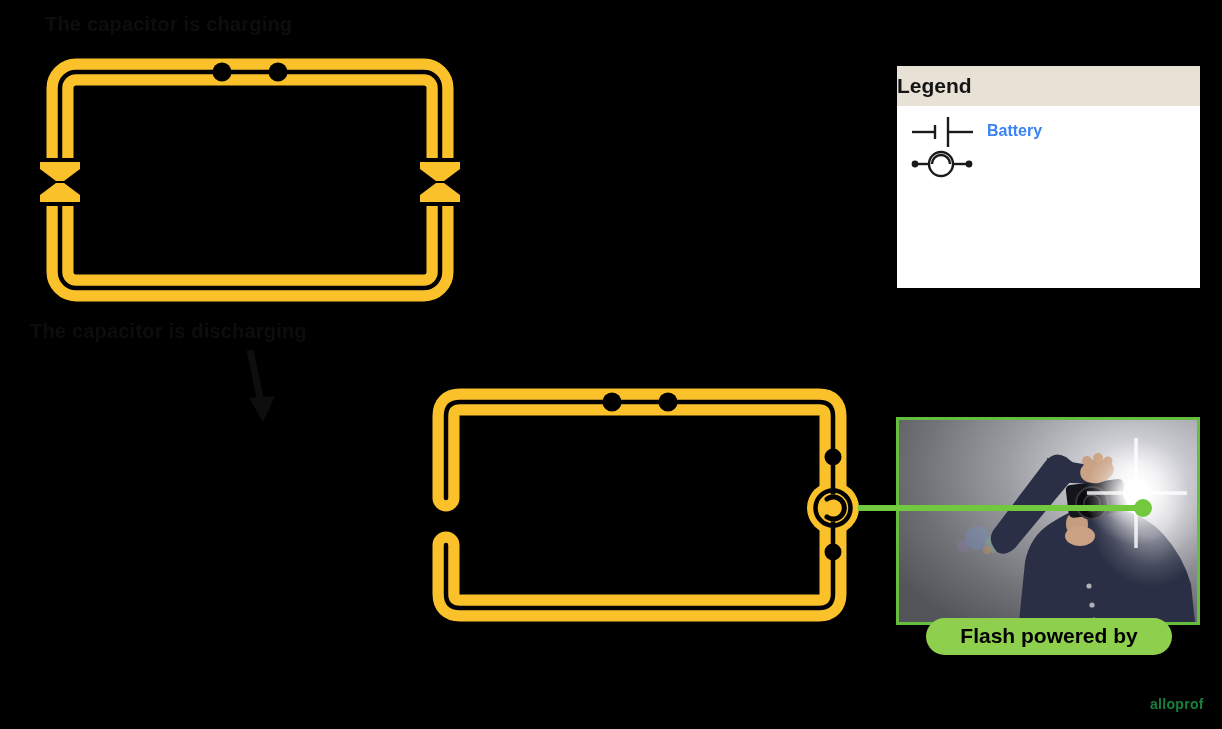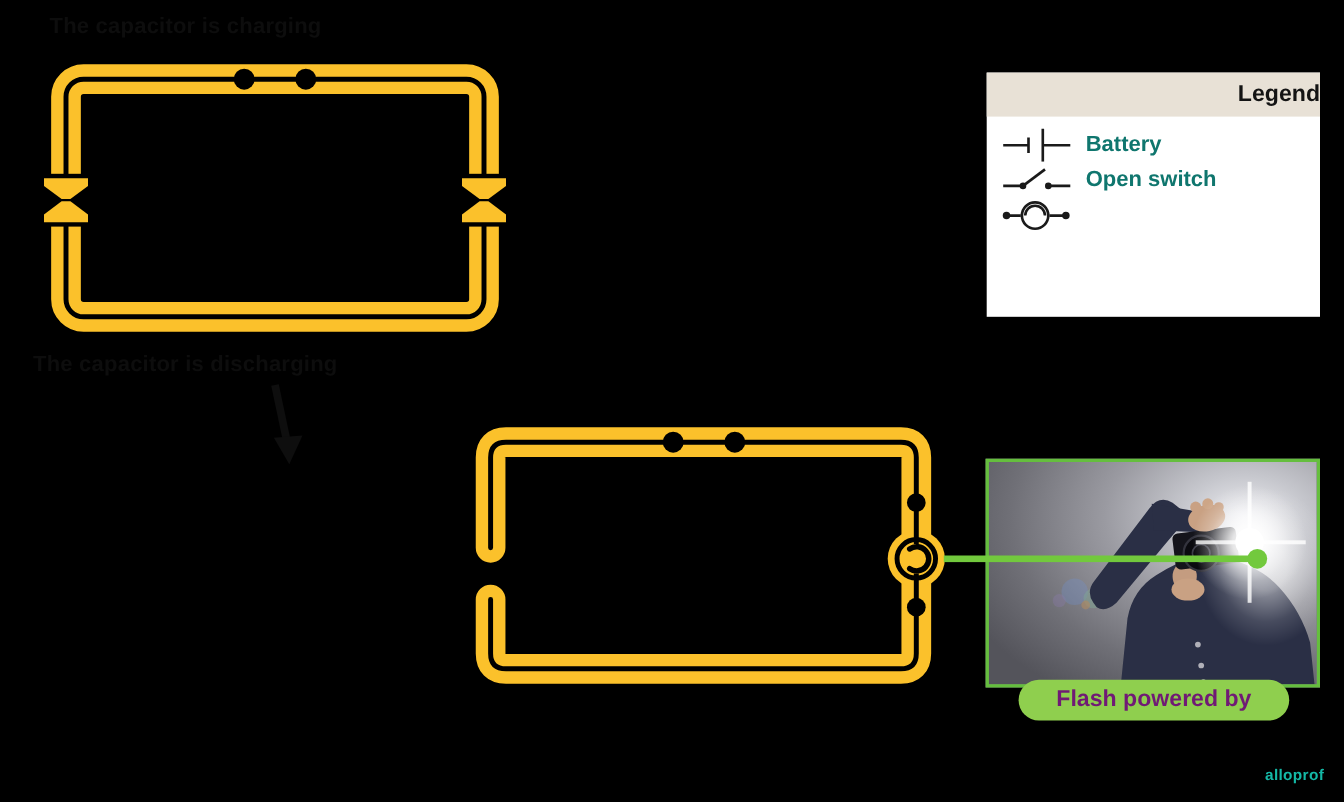--- a/index.html
+++ b/index.html
@@ -3,38 +3,38 @@
 <meta charset="utf-8">
 <style>
   html,body{margin:0;padding:0;background:#000;}
   #stage{position:relative;width:1222px;height:729px;background:#000;overflow:hidden;
          font-family:"Liberation Sans",sans-serif;}
   .abs{position:absolute;}
   .circuit-title{color:#0d0d0d;font-size:20px;font-weight:bold;letter-spacing:.2px;white-space:nowrap;}
   
   #legend{left:897px;top:66px;width:303px;height:222px;background:#fff;}
   #legend .hdr{height:40px;line-height:40px;background:#e8e1d6;color:#141414;
-               font-size:21px;font-weight:bold;text-align:right;}
+               font-size:21px;font-weight:bold;text-align:left;}
   #legend .body{padding:9px 0 0 14px;}
   .lg-row{display:flex;align-items:center;height:32px;gap:12px;}
   .lg-row svg{flex:0 0 64px;}
-  .lg-label{color:#0f766e;font-size:20px;font-weight:600;white-space:nowrap;}
+  .lg-label{color:#3b82f6;font-size:16px;font-weight:600;white-space:nowrap;}
   
   #photo{left:896px;top:417px;width:304px;height:208px;border:3px solid #65be3e;
          box-sizing:border-box;background:#77777e;z-index:2;}
   #photo svg{display:block;}
   
   #connector-line{left:858px;top:505px;width:286px;height:6px;background:#72c93d;z-index:3;}
   #connector-dot{left:1134px;top:499px;width:18px;height:18px;border-radius:50%;background:#72c93d;z-index:3;}
   
   #callout{left:926px;top:618px;width:238px;background:#8fcf4e;border-radius:28px;
            padding:5px 4px 7px 4px;text-align:center;z-index:4;}
-  #callout span{display:block;color:#701a75;font-size:21px;font-weight:bold;line-height:25px;text-align:center;}
+  #callout span{display:block;color:#000000;font-size:21px;font-weight:bold;line-height:25px;text-align:center;}
   
-  #watermark{left:1150px;top:696px;color:#14b8a6;font-size:14px;font-weight:bold;letter-spacing:.3px;text-align:center;}
+  #watermark{left:1150px;top:696px;color:#15803d;font-size:14px;font-weight:bold;letter-spacing:.3px;text-align:center;}
 </style>
 </head>
 <body>
 
 <div id="stage">
 
   <div class="abs circuit-title" style="left:45px;top:13px;">The capacitor is charging</div>
 
   <svg class="abs" style="left:28px;top:40px;" width="444" height="284" viewBox="0 0 444 284">
 
@@ -93,30 +93,20 @@
     <div class="hdr">Legend</div>
     <div class="body">
       <div class="lg-row">
         <svg width="64" height="32" viewBox="0 0 64 32">
           <line x1="1" y1="17" x2="24" y2="17" stroke="#1a1a1a" stroke-width="2.4"></line>
           <line x1="24" y1="10" x2="24" y2="24" stroke="#1a1a1a" stroke-width="2.4"></line>
           <line x1="37" y1="2" x2="37" y2="32" stroke="#1a1a1a" stroke-width="2.4"></line>
           <line x1="37" y1="17" x2="62" y2="17" stroke="#1a1a1a" stroke-width="2.4"></line>
         </svg>
         <span class="lg-label">Battery</span>
-      </div>
-      <div class="lg-row">
-        <svg width="64" height="32" viewBox="0 0 64 32">
-          <line x1="1" y1="22" x2="17" y2="22" stroke="#1a1a1a" stroke-width="2.4"></line>
-          <circle cx="19" cy="22" r="3" fill="#1a1a1a"></circle>
-          <line x1="19" y1="22" x2="39" y2="7" stroke="#1a1a1a" stroke-width="2.4"></line>
-          <circle cx="42" cy="22" r="3" fill="#1a1a1a"></circle>
-          <line x1="44" y1="22" x2="62" y2="22" stroke="#1a1a1a" stroke-width="2.4"></line>
-        </svg>
-        <span class="lg-label">Open switch</span>
       </div>
       <div class="lg-row">
         <svg width="64" height="32" viewBox="0 0 64 32">
           <circle cx="4" cy="17" r="3.4" fill="#1a1a1a"></circle>
           <line x1="4" y1="17" x2="17" y2="17" stroke="#1a1a1a" stroke-width="2.4"></line>
           <circle cx="30" cy="17" r="12" fill="none" stroke="#1a1a1a" stroke-width="2.4"></circle>
           <path d="M21,17 A9,9 0 0 1 39,17" fill="none" stroke="#1a1a1a" stroke-width="2.4"></path>
           <line x1="43" y1="17" x2="58" y2="17" stroke="#1a1a1a" stroke-width="2.4"></line>
           <circle cx="58" cy="17" r="3.4" fill="#1a1a1a"></circle>
         </svg>

